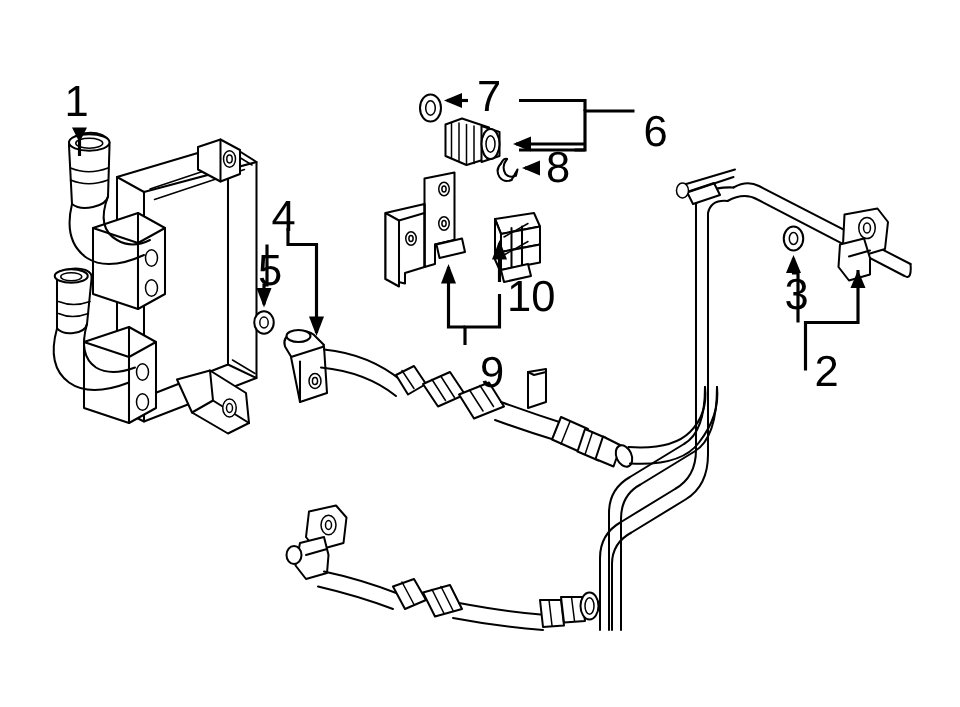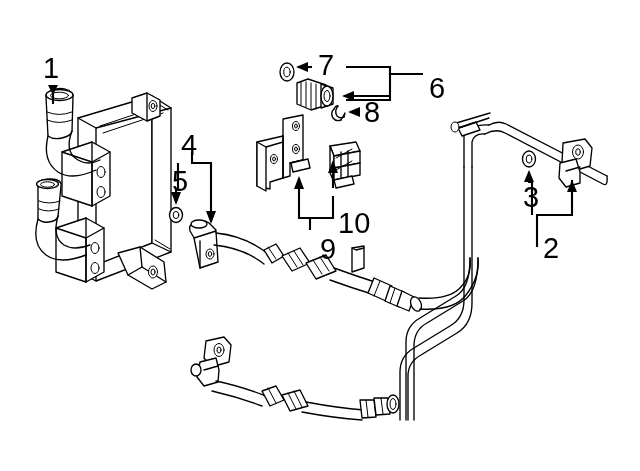--- a/index.html
+++ b/index.html
@@ -362,15 +362,15 @@
   <div class="callout-label" style="left:172px; top:167px;">5</div>
 
   <div class="callout-label" style="left:429px; top:74px;">6</div>
 
   <div class="callout-label" style="left:318px; top:51px;">7</div>
 
   <div class="callout-label" style="left:364px; top:98px;">8</div>
 
   <div class="callout-label" style="left:320px; top:235px;">9</div>
 
-  <div class="callout-label" style="left:338px; top:209px;">10</div>
+  <div class="callout-label" style="left:338px; top:184px;">10</div>
 
 </div>
 
 </body></html>

